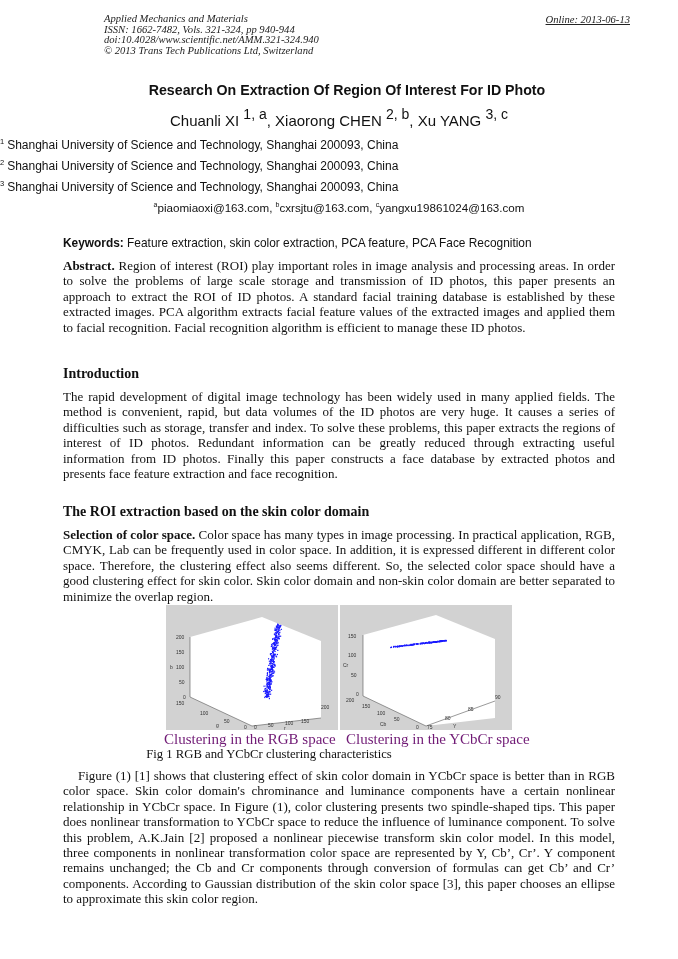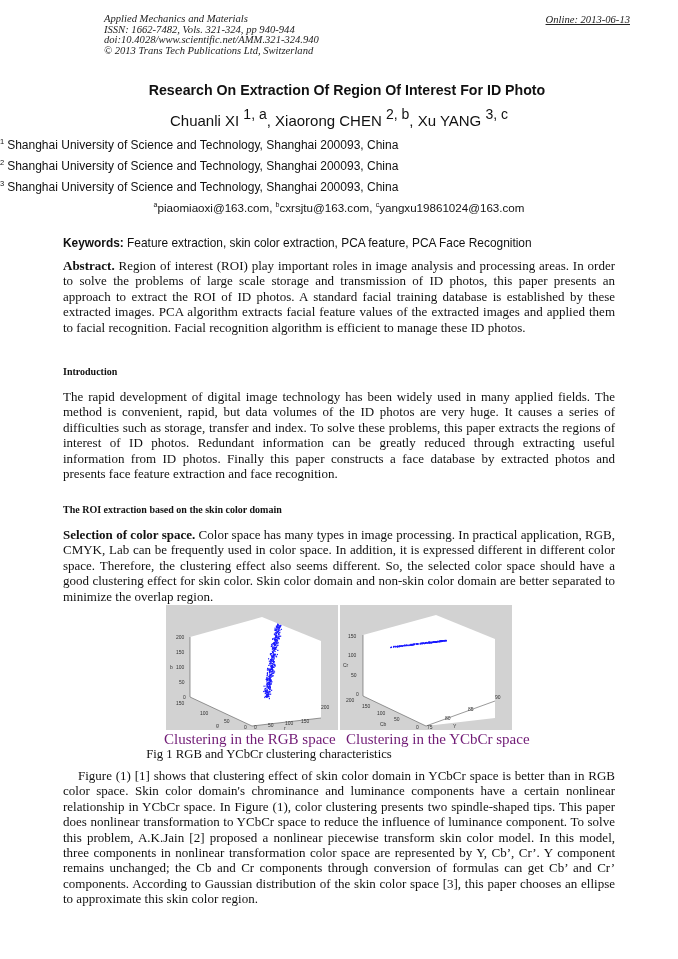--- a/index.html
+++ b/index.html
@@ -17,21 +17,21 @@
     .affil { position: absolute; left: 0; width: 678px; text-align: left; font-family: "Liberation Sans", sans-serif; font-size: 12px; color: #111; }
     .affil sup { font-size: 7.5px; vertical-align: 5px; line-height: 0; margin-right: 3px; }
     .emails { position: absolute; left: 0; width: 678px; top: 201px; text-align: center; font-family: "Liberation Sans", sans-serif; font-size: 11.6px; color: #111; }
     .emails sup { font-size: 7px; vertical-align: 5px; line-height: 0; }
 
     .keywords { position: absolute; left: 63px; top: 236px; font-family: "Liberation Sans", sans-serif; font-size: 11.9px; color: #111; white-space: nowrap; }
     .keywords b { font-weight: bold; }
 
     .para { position: absolute; left: 63px; width: 552px; font-family: "Liberation Serif", serif; font-size: 13px; line-height: 15.4px; text-align: justify; color: #111; }
     .para b { font-weight: bold; }
-    .heading { position: absolute; left: 63px; font-family: "Liberation Serif", serif; font-weight: bold; font-size: 10px; color: #111; }
+    .heading { position: absolute; left: 63px; font-family: "Liberation Serif", serif; font-weight: bold; font-size: 14px; color: #111; }
     .indent { text-indent: 15px; }
     .fig-plot { position: absolute; width: 172px; height: 125px; background: #d2d2d2; }
     .fig-caption-sub { position: absolute; top: 731px; font-family: "Liberation Serif", serif; font-size: 15px; color: #701a75; white-space: nowrap; }
     .fig-caption { position: absolute; top: 747px; left: 0; width: 538px; text-align: center; font-family: "Liberation Serif", serif; font-size: 12.7px; color: #111; }
     svg text { font-family: "Liberation Sans", sans-serif; }
   </style>
 </head>
 <body>
 
 <div class="page">

